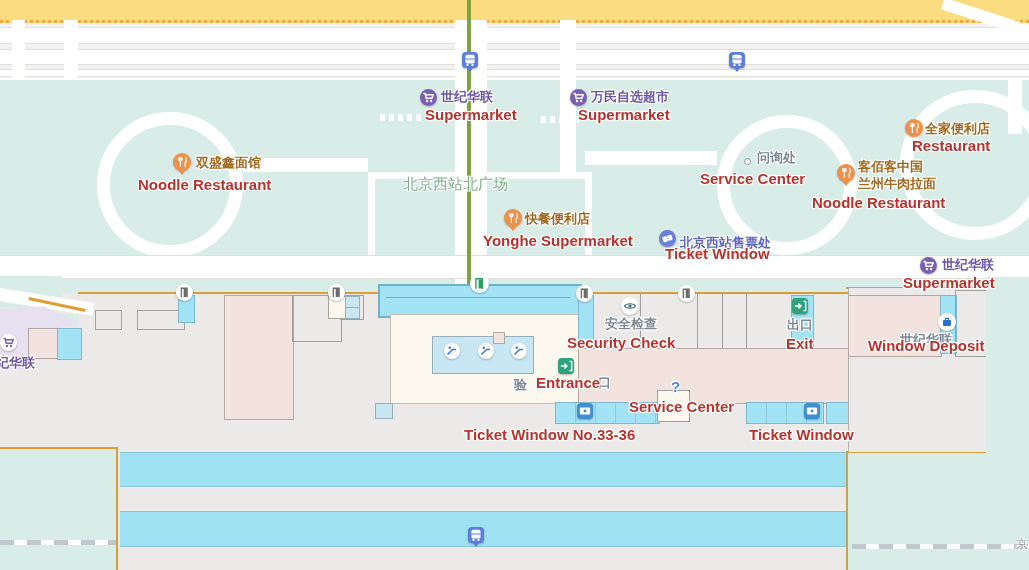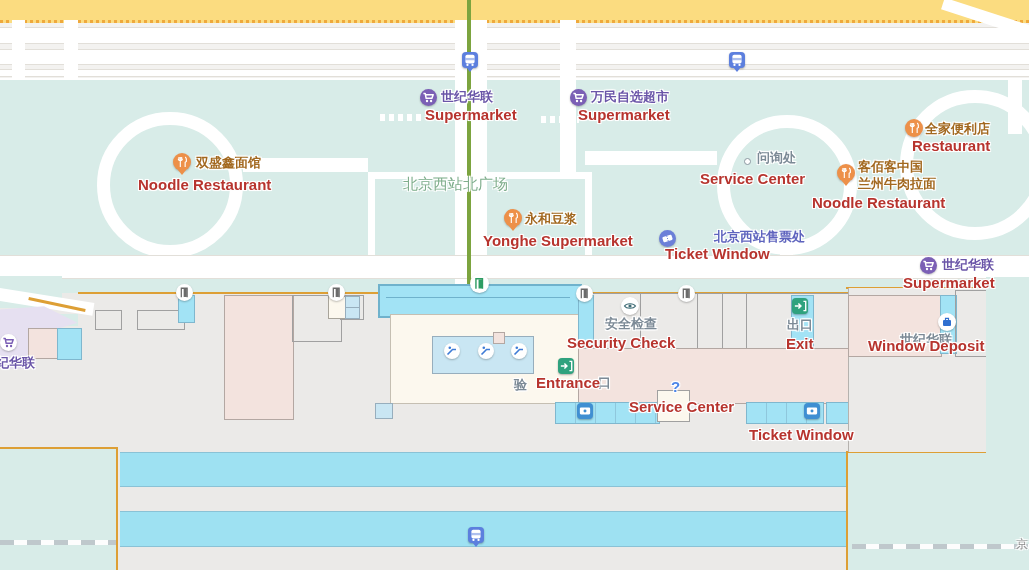--- a/index.html
+++ b/index.html
@@ -322,34 +322,34 @@
   </div>
 
   <div class="abs" style="left:504px;top:209px;">
     <span class="circ" style="left:0;top:0;width:18px;height:18px;background:#ED9049;">
       <svg viewBox="0 0 16 16" width="18" height="18">
           <path d="M5.3 3.5v3.2M7.7 3.5v3.2M6.5 3.5v9M6.5 6.7c-1.1 0-1.8-.7-1.8-1.7M6.5 6.7c1.1 0 1.8-.7 1.8-1.7" stroke="#fff" stroke-width="1" fill="none"></path>
           <path d="M10.8 3.5c.9.4 1.2 2.6 1.1 4l-1.1.7v4.3" stroke="#fff" stroke-width="1" fill="none"></path>
         </svg>
       <span class="pin-tail" style="left:5px;top:17px;border-top:5px solid #ED9049;"></span>
       </span>
-    <span class="lbl zh food" style="left:21px;top:3px;">永和豆浆</span>
+    <span class="lbl zh food" style="left:21px;top:3px;">快餐便利店</span>
     <span class="lbl en" style="left:-21px;top:24px;">Yonghe Supermarket</span>
   </div>
 
   <div class="abs" style="left:659px;top:229px;">
     <span class="circ" style="left:0;top:1px;width:17px;height:17px;background:#6C80D8;">
       <svg viewBox="0 0 16 16" width="17" height="17">
           <g transform="rotate(-18 8 8)">
             <rect x="3.5" y="5.5" width="9" height="5" rx="1" fill="#fff"></rect>
             <path d="M8 5.5v5" stroke="#6C80D8" stroke-width=".8" stroke-dasharray="1 1"></path>
           </g>
         </svg>
       </span>
-    <span class="lbl zh tko" style="left:21px;top:1px;margin-left:34px;">北京西站售票处</span>
+    <span class="lbl zh tko" style="left:21px;top:7px;">北京西站售票处</span>
     <span class="lbl en" style="left:6px;top:17px;">Ticket Window</span>
   </div>
 
   <div class="abs" style="left:920px;top:256px;">
     <span class="circ" style="left:0;top:1px;width:17px;height:17px;background:#7B5FB5;">
       <svg viewBox="0 0 16 16" width="17" height="17">
           <path d="M3.2 4.2h1.7l.9 4.6h5.4l1.2-3.4H5.4" fill="none" stroke="#fff" stroke-width="1.4" stroke-linejoin="round"></path>
           <circle cx="6.6" cy="11.3" r="1.1" fill="#fff"></circle>
           <circle cx="10.4" cy="11.3" r="1.1" fill="#fff"></circle>
         </svg>
@@ -365,20 +365,21 @@
 
   <span class="lbl zh sta" style="left:787px;top:318px;">出口</span>
   <span class="lbl en" style="left:786px;top:336px;">Exit</span>
 
   <span class="lbl zh sta" style="left:514px;top:378px;">验</span>
   <span class="lbl zh sta" style="left:598px;top:376px;">口</span>
   <span class="lbl en" style="left:536px;top:375px;">Entrance</span>
 
   <span class="lbl en" style="left:629px;top:399px;">Service Center</span>
 
+  <span class="lbl en" style="left:464px;top:427px;">Ticket Window No.33-36</span>
   <span class="lbl en" style="left:749px;top:427px;">Ticket Window</span>
 
   <span class="lbl zh sta" style="left:900px;top:333px;">世纪华联</span>
   <span class="lbl en" style="left:868px;top:338px;">Window Deposit</span>
 
   <span class="lbl zh shop" style="left:-4px;top:356px;">纪华联</span>
   <span class="lbl" style="left:1016px;top:538px;color:#8a8a8a;font-size:12px;">京</span>
 
 </div>
 

